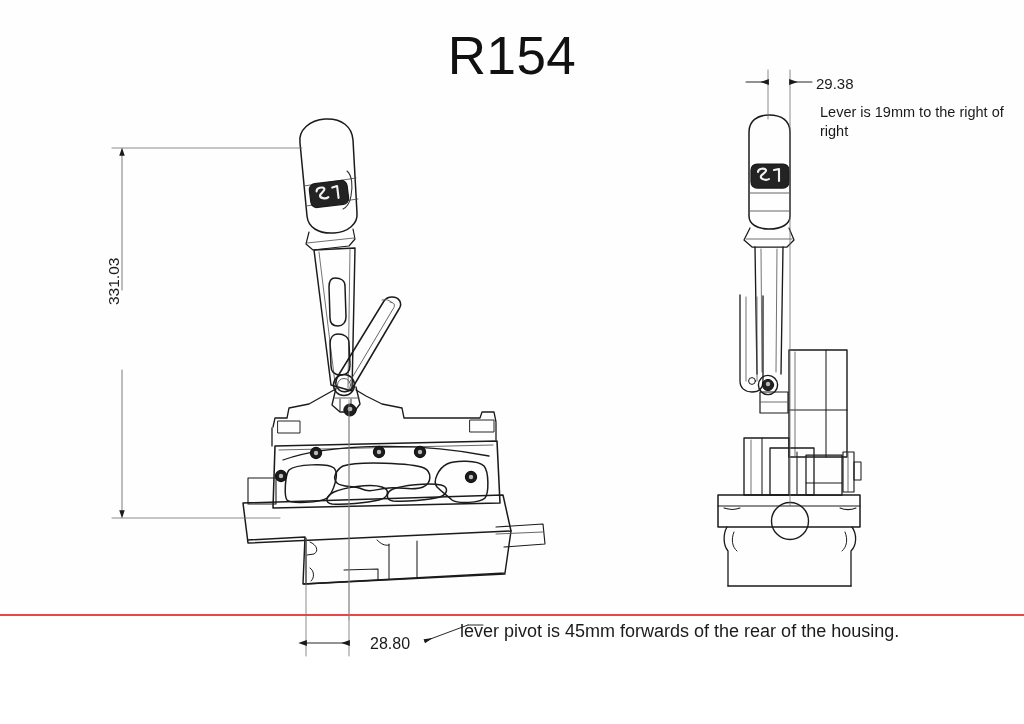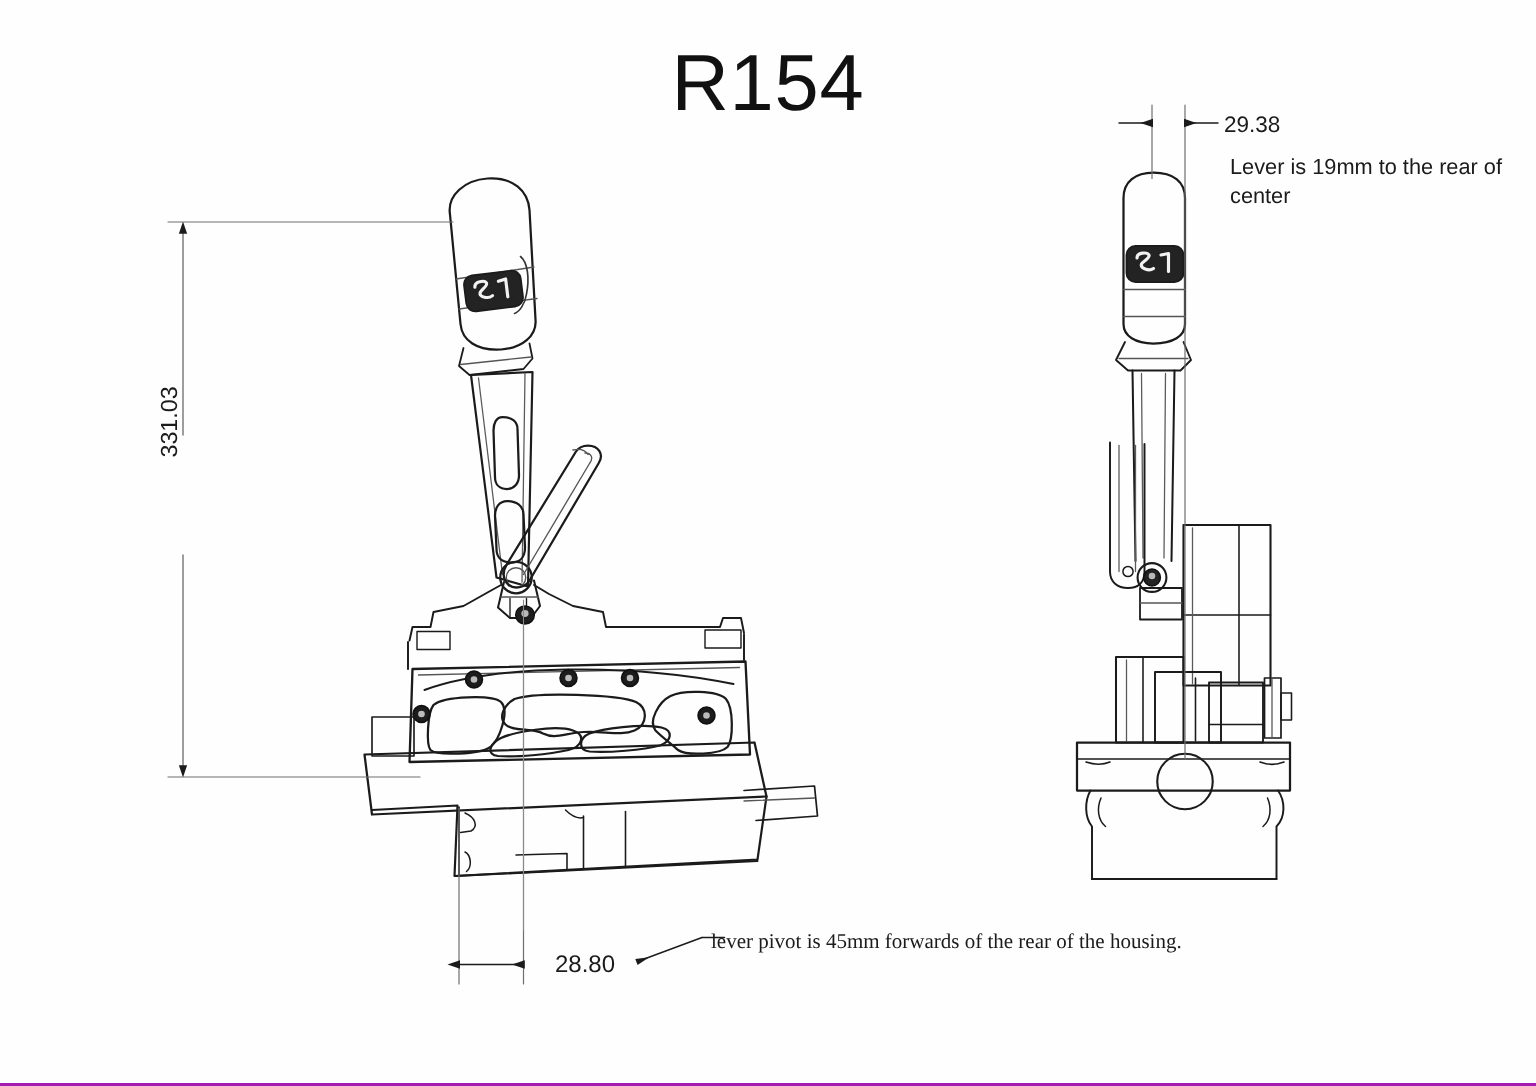--- a/index.html
+++ b/index.html
@@ -9,23 +9,23 @@
   }
   body {
     font-family: "Liberation Sans", sans-serif;
     width: 1024px;
     height: 724px;
     overflow: hidden;
   }
   #drawing-sheet {
     position: relative;
     width: 1024px;
-    height: 724px;
+    height: 616px;
     background: #fefefe;
-    border-bottom: 2px solid #a21caf;
+    border-bottom: 2px solid #ef4444;
     box-sizing: border-box;
   }
   #cad-svg {
     position: absolute;
     left: 0;
     top: 0;
     width: 1024px;
     height: 724px;
     display: block;
   }
@@ -62,24 +62,23 @@
     font-size: 15px;
   }
   #note-lever-offset {
     left: 820px;
     top: 103px;
     font-size: 14.5px;
     max-width: 200px;
     white-space: pre-line;
   }
   #note-lever-pivot {
-    left: 474px;
+    left: 460px;
     top: 620px;
-    font-size: 14px;
-    font-family: Liberation Serif, serif;
+    font-size: 18px;
   }
 </style>
 </head>
 <body>
 
 <div id="drawing-sheet">
 
   <svg id="cad-svg" viewBox="0 0 1024 724" xmlns="http://www.w3.org/2000/svg">
     <defs>
       <marker id="arrHeadR" viewBox="0 0 10 10" refX="9" refY="5" markerWidth="9" markerHeight="9" orient="auto-start-reverse">
@@ -309,17 +308,17 @@
   </svg>
 
   <div class="txt" id="page-title">R154</div>
 
   <div class="txt" id="dim-height-label">331.03</div>
 
   <div class="txt" id="dim-depth-label">28.80</div>
 
   <div class="txt" id="dim-offset-label">29.38</div>
 
-  <div class="txt" id="note-lever-offset">Lever is 19mm to the rear of center</div>
+  <div class="txt" id="note-lever-offset">Lever is 19mm to the right of right</div>
 
   <div class="txt" id="note-lever-pivot">lever pivot is 45mm forwards of the rear of the housing.</div>
 
 </div>
 
 </body></html>

